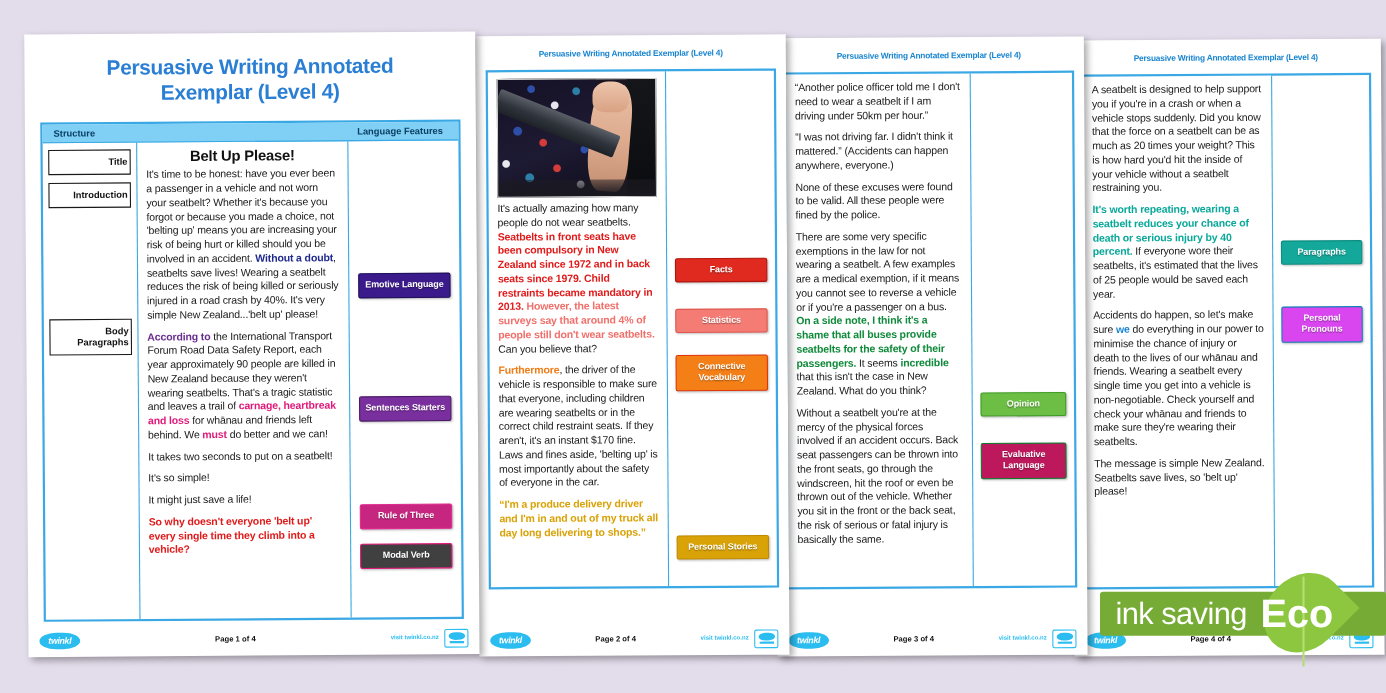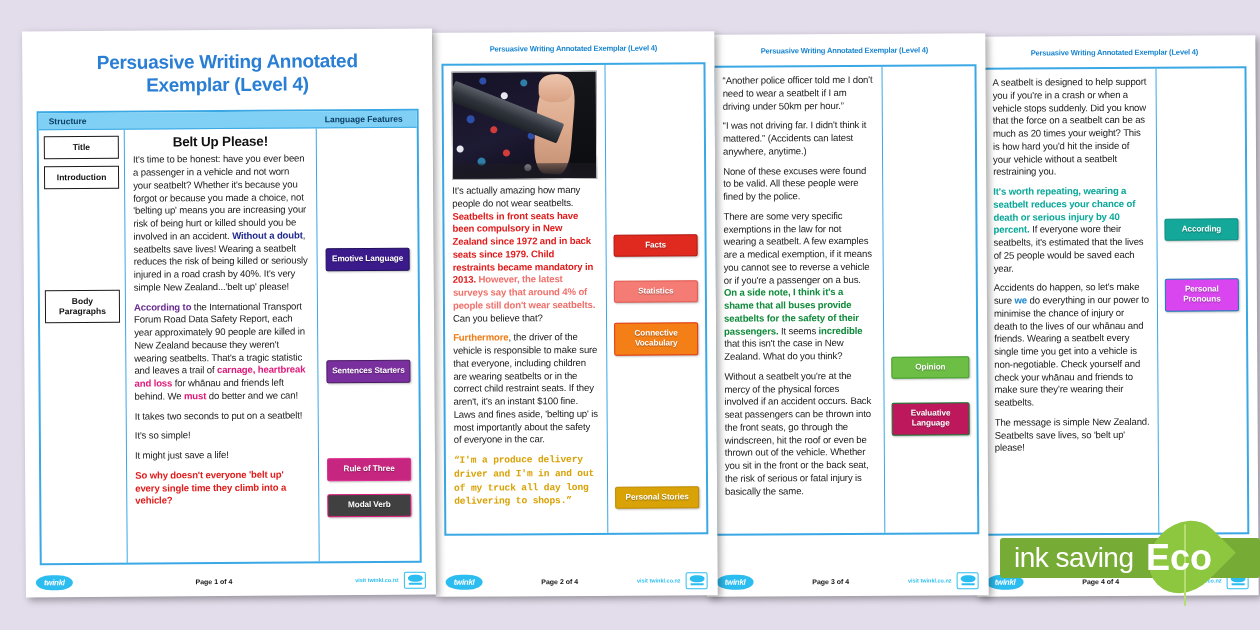--- a/index.html
+++ b/index.html
@@ -53,21 +53,21 @@
   .th-struct { padding-left: 10px; }
   .th-lang { margin-left: auto; padding-right: 14px; }
 
   .tbl-body { display: flex; flex: 1; min-height: 0; }
   .col-struct { width: 86px; border-right: 1px solid #3aa8e4; padding: 6px 5px; }
   .col-text   { flex: 1; border-right: 1px solid #3aa8e4; padding: 5px 8px 4px 8px; }
   .col-lang   { width: 96px; padding: 4px 7px; position: relative; }
 
   .struct-box {
     border: 1.6px solid #1a1a1a;
-    text-align: center;
+    text-align: right;
     font-size: 8.5px;
     font-weight: bold;
     color: #111;
     padding: 5px 2px;
     line-height: 1.25;
     margin-bottom: 7px;
     background:#fff;
   }
 
   .essay-title {
@@ -88,21 +88,21 @@
   .p:last-child { margin-bottom: 0; }
 
   
   .hl { font-weight: bold; }
   .c-navy   { color: #1f2a8c; }
   .c-purple { color: #6a2d8f; }
   .c-pink   { color: #e0197a; }
   .c-red    { color: #e01b1b; }
   .c-salmon { color: #f0706b; }
   .c-orange { color: #ef7c16; }
-  .c-gold   { color: #d9a206; font-family: Liberation Mono, monospace; }
+  .c-gold   { color: #d9a206; }
   .c-dgreen { color: #0f8a3a; }
   .c-teal   { color: #0aa89a; }
   .c-blue   { color: #1b86d0; }
 
   
   .badge {
     border-radius: 2px;
     text-align: center;
     color: #fff;
     font-weight: bold;
@@ -262,40 +262,40 @@
     <div class="pg-head" style="font-size:7.6px; margin-top:12px;">Persuasive Writing Annotated Exemplar (Level 4)</div>
     <div class="tbl" style="margin:10px 9px 0 9px; height:468px; border-top-width:2px;">
       <div class="tbl-body">
         <div class="col-text" style="padding-top:7px;">
           <div class="p" id="p4a"><span>A seatbelt is designed to help support you if you're in a crash or when a vehicle stops suddenly. Did you know that the force on a seatbelt can be as much as 20 times your weight? This is how hard you'd hit the inside of your vehicle without a seatbelt restraining you.</span></div>
           <div class="p" id="p4b"><span class="hl c-teal">It's worth repeating, wearing a seatbelt reduces your chance of death or serious injury by 40 percent.</span><span> If everyone wore their seatbelts, it's estimated that the lives of 25 people would be saved each year.</span></div>
           <div class="p" id="p4c"><span>Accidents do happen, so let's make sure </span><span class="hl c-blue">we</span><span> do everything in our power to minimise the chance of injury or death to the lives of our whānau and friends. Wearing a seatbelt every single time you get into a vehicle is non-negotiable. Check yourself and check your whānau and friends to make sure they're wearing their seatbelts.</span></div>
           <div class="p" id="p4d"><span>The message is simple New Zealand. Seatbelts save lives, so 'belt up' please!</span></div>
         </div>
         <div class="col-lang" style="width:88px; border-right:none;">
-          <div class="badge" style="position:absolute; left:7px; right:7px; top:150px; background:#13a89a; border:1.5px solid #0b8d81;">According</div>
+          <div class="badge" style="position:absolute; left:7px; right:7px; top:150px; background:#13a89a; border:1.5px solid #0b8d81;">Paragraphs</div>
           <div class="badge" style="position:absolute; left:7px; right:7px; top:210px; background:#d946ef; border:1.5px solid #0f7fb8;">Personal Pronouns</div>
         </div>
       </div>
     </div>
     <div class="pg-foot">
       <div class="twinkl-logo">twinkl</div>
       <div class="pg-num">Page 4 of 4</div>
       <div class="visit">visit twinkl.co.nz</div>
       <div class="foot-mark"></div>
     </div>
   </div>
 
   <div class="page" id="page3" style="left:705px; top:34px; width:282px; height:562px; transform: rotate(-0.35deg);">
     <div class="pg-head" style="font-size:7.6px; margin-top:12px;">Persuasive Writing Annotated Exemplar (Level 4)</div>
     <div class="tbl" style="margin:10px 9px 0 9px; height:470px;">
       <div class="tbl-body">
         <div class="col-text" style="padding-top:7px;">
           <div class="p" id="p3a"><span>“Another police officer told me I don't need to wear a seatbelt if I am driving under 50km per hour.”</span></div>
-          <div class="p" id="p3c"><span>“I was not driving far. I didn't think it mattered.” (Accidents can latest anywhere, anytime.)</span></div>
+          <div class="p" id="p3c"><span>“I was not driving far. I didn't think it mattered.” (Accidents can happen anywhere, everyone.)</span></div>
           <div class="p" id="p3d"><span>None of these excuses were found to be valid. All these people were fined by the police.</span></div>
           <div class="p" id="p3e"><span>There are some very specific exemptions in the law for not wearing a seatbelt. A few examples are a medical exemption, if it means you cannot see to reverse a vehicle or if you're a passenger on a bus. </span><span class="hl c-dgreen">On a side note, I think it's a shame that all buses provide seatbelts for the safety of their passengers.</span><span> It seems </span><span class="hl c-dgreen">incredible</span><span> that this isn't the case in New Zealand. What do you think?</span></div>
           <div class="p" id="p3f"><span>Without a seatbelt you're at the mercy of the physical forces involved if an accident occurs. Back seat passengers can be thrown into the front seats, go through the windscreen, hit the roof or even be thrown out of the vehicle. Whether you sit in the front or the back seat, the risk of serious or fatal injury is basically the same.</span></div>
         </div>
         <div class="col-lang" style="width:92px; border-right:none;">
           <div class="badge" style="position:absolute; left:7px; right:7px; top:290px; background:#6cbe45; border:1.5px solid #3f9c26;">Opinion</div>
           <div class="badge" style="position:absolute; left:7px; right:7px; top:336px; background:#be185d; border:1.5px solid #0c7a2d;">Evaluative Language</div>
         </div>
       </div>
     </div>
@@ -314,21 +314,21 @@
         <div class="col-text" style="padding-top:6px;">
           <div class="photo">
             <div class="ph-dress"></div>
             <div class="ph-dark-r"></div>
             <div class="ph-arm"></div>
             <div class="ph-hand"></div>
             <div class="ph-belt"></div>
             <div class="ph-seat-b"></div>
           </div>
           <div class="p" id="p2a"><span>It's actually amazing how many people do not wear seatbelts. </span><span class="hl c-red">Seatbelts in front seats have been compulsory in New Zealand since 1972 and in back seats since 1979. Child restraints became mandatory in 2013.</span><span> </span><span class="hl c-salmon">However, the latest surveys say that around 4% of people still don't wear seatbelts.</span><span> Can you believe that?</span></div>
-          <div class="p" id="p2b"><span class="hl c-orange">Furthermore</span><span>, the driver of the vehicle is responsible to make sure that everyone, including children are wearing seatbelts or in the correct child restraint seats. If they aren't, it's an instant $100 fine. Laws and fines aside, 'belting up' is most importantly about the safety of everyone in the car.</span></div>
+          <div class="p" id="p2b"><span class="hl c-orange">Furthermore</span><span>, the driver of the vehicle is responsible to make sure that everyone, including children are wearing seatbelts or in the correct child restraint seats. If they aren't, it's an instant $170 fine. Laws and fines aside, 'belting up' is most importantly about the safety of everyone in the car.</span></div>
           <div class="p" id="p2d"><span class="hl c-gold">“I'm a produce delivery driver and I'm in and out of my truck all day long delivering to shops.”</span></div>
         </div>
         <div class="col-lang" style="width:98px; border-right:none;">
           <div class="badge" style="position:absolute; left:7px; right:7px; top:170px; background:#e02a20; border:1.5px solid #b3140c;">Facts</div>
           <div class="badge" style="position:absolute; left:7px; right:7px; top:216px; background:#f47c74; border:1.5px solid #e0564c;">Statistics</div>
           <div class="badge" style="position:absolute; left:7px; right:7px; top:258px; background:#f57f17; border:1.5px solid #e0340a;">Connective Vocabulary</div>
           <div class="badge" style="position:absolute; left:7px; right:7px; top:422px; background:#d9a206; border:1.5px solid #c08a00;">Personal Stories</div>
         </div>
       </div>
     </div>

